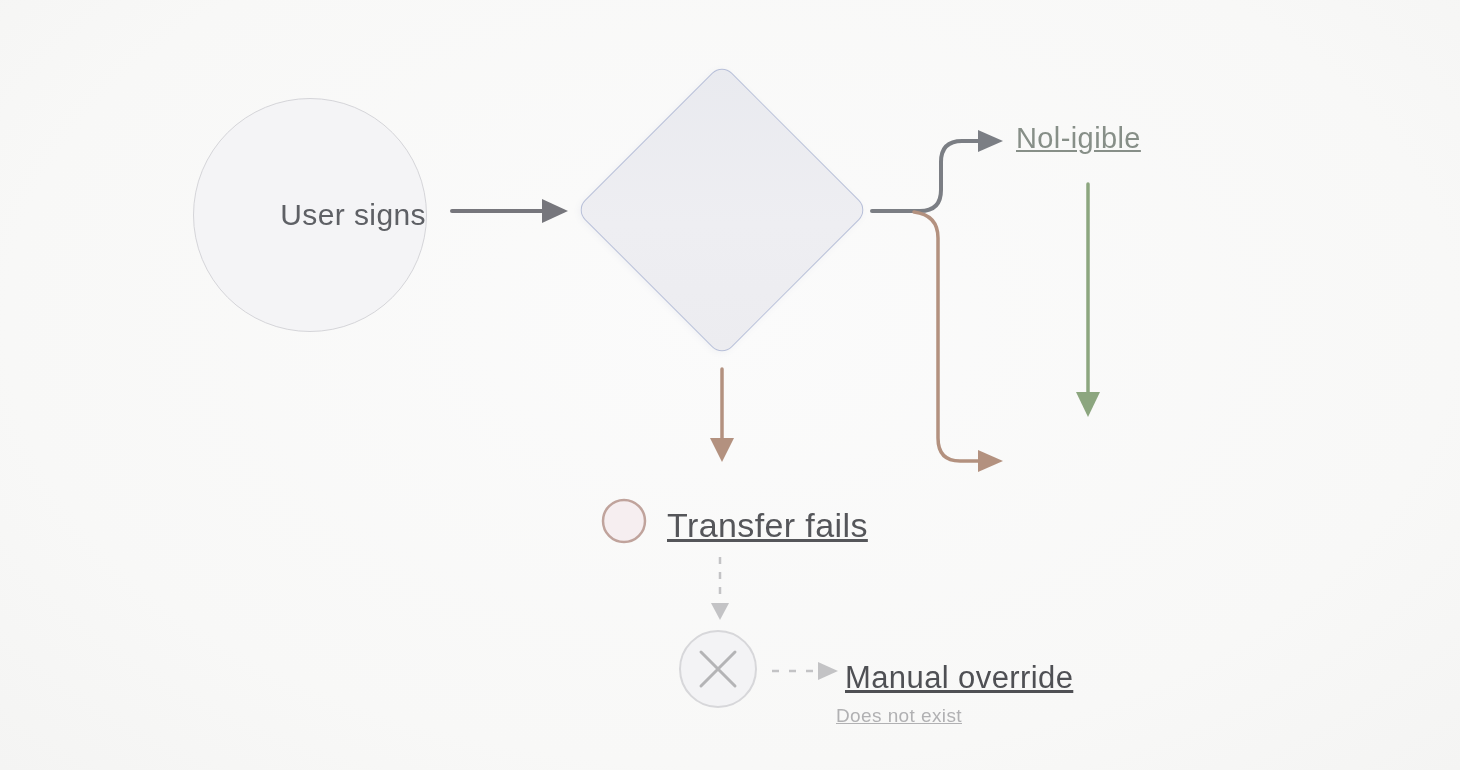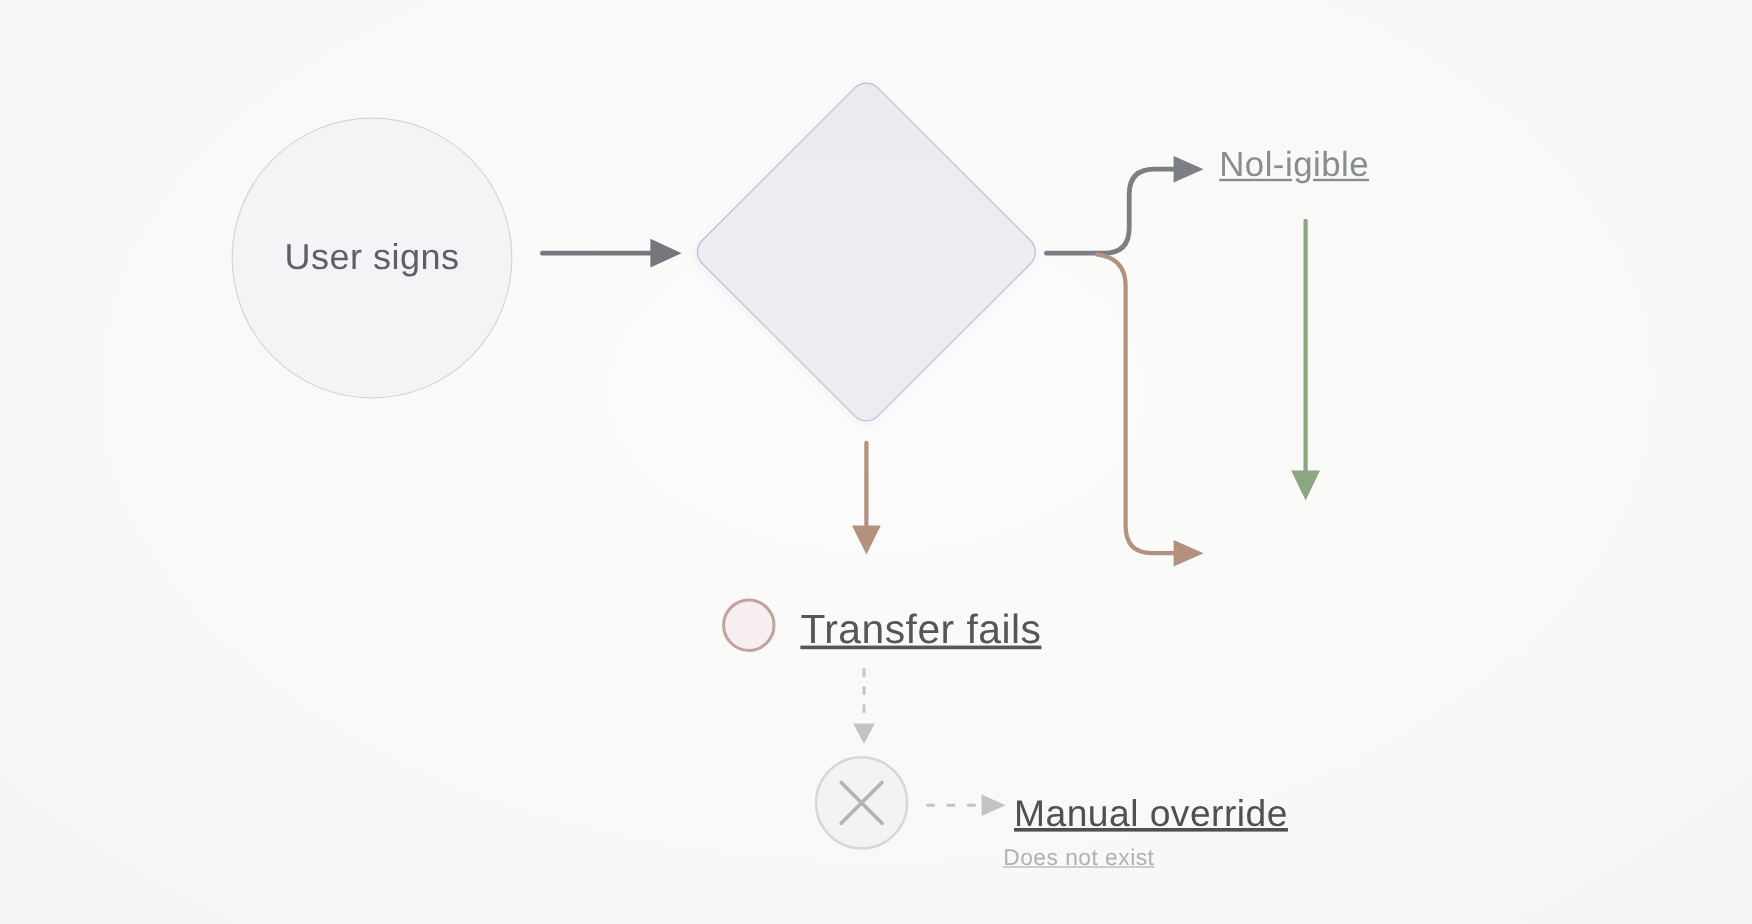--- a/index.html
+++ b/index.html
@@ -15,21 +15,21 @@
   }
   .connector-layer{
     position:absolute;left:0;top:0;width:1460px;height:770px;
   }
   
   .node-circle{
     position:absolute;left:193px;top:98px;width:234px;height:234px;
     border-radius:50%;
     background:#f4f4f6;
     border:1.5px solid #d5d5d9;
-    display:flex;align-items:center;justify-content:center;
+    display:flex;align-items:center;justify-content:flex-end;
     box-sizing:border-box;
   }
   .node-circle .node-label{
     text-align:center;
     font-size:30px;line-height:48px;
     color:#5e6065;letter-spacing:0.4px;
   }
   .node-label span{display:block;}
   
   .diamond-shape{

